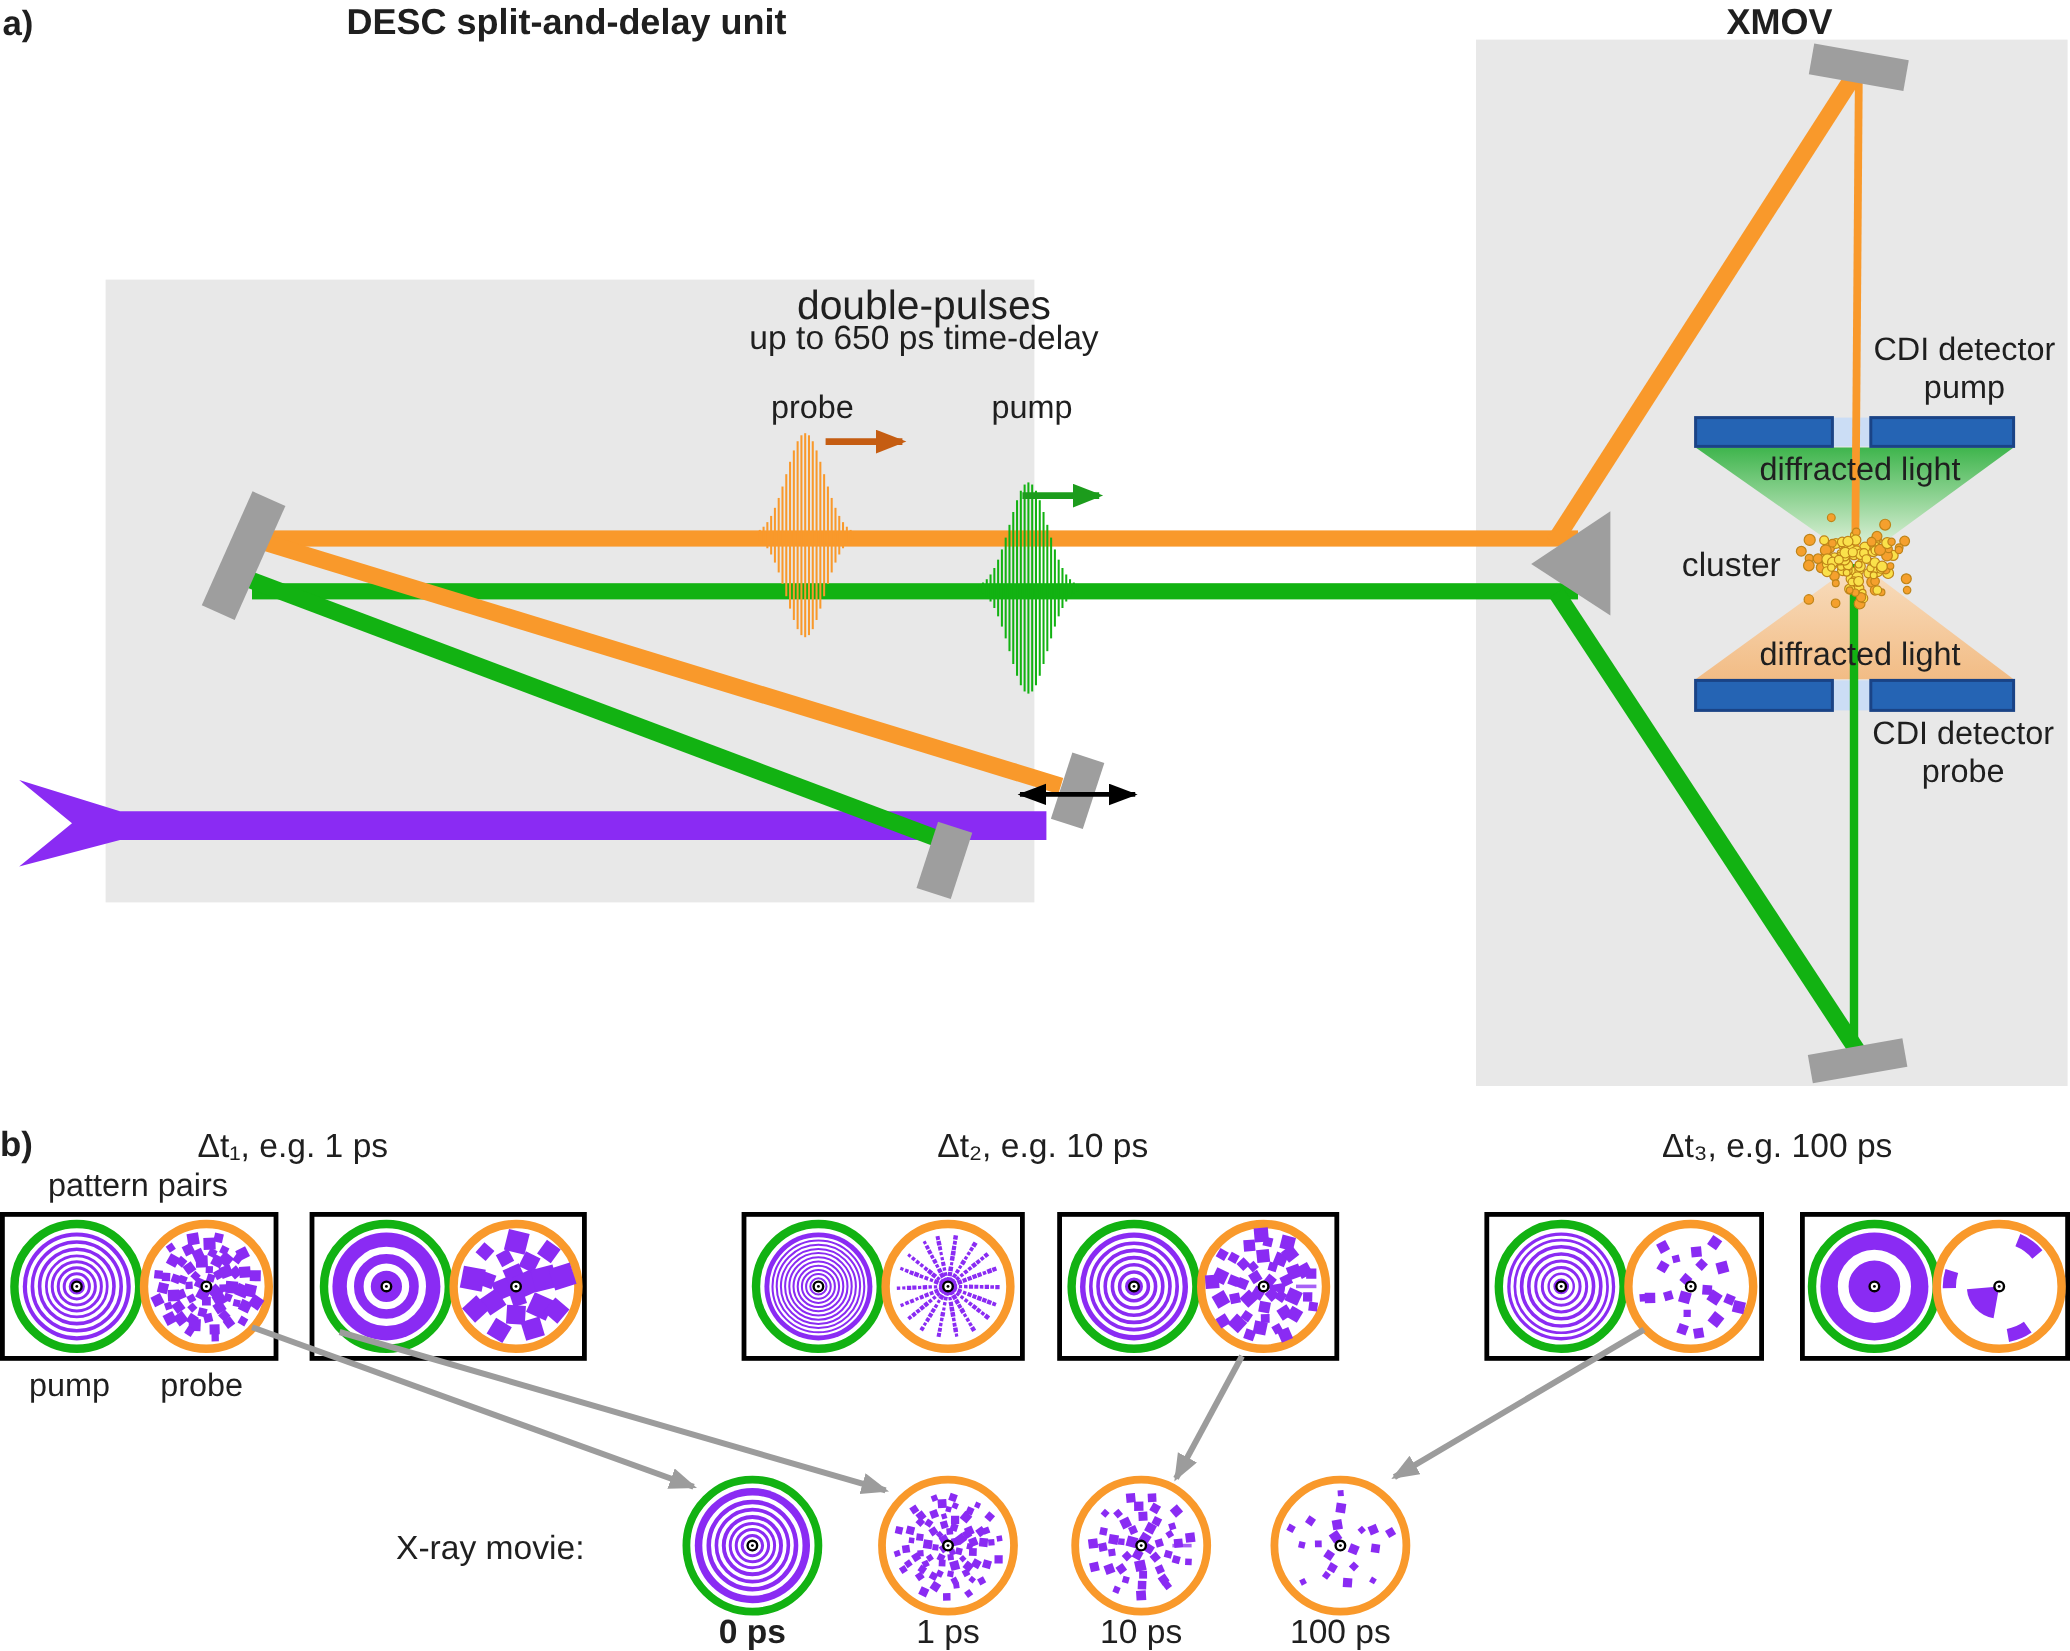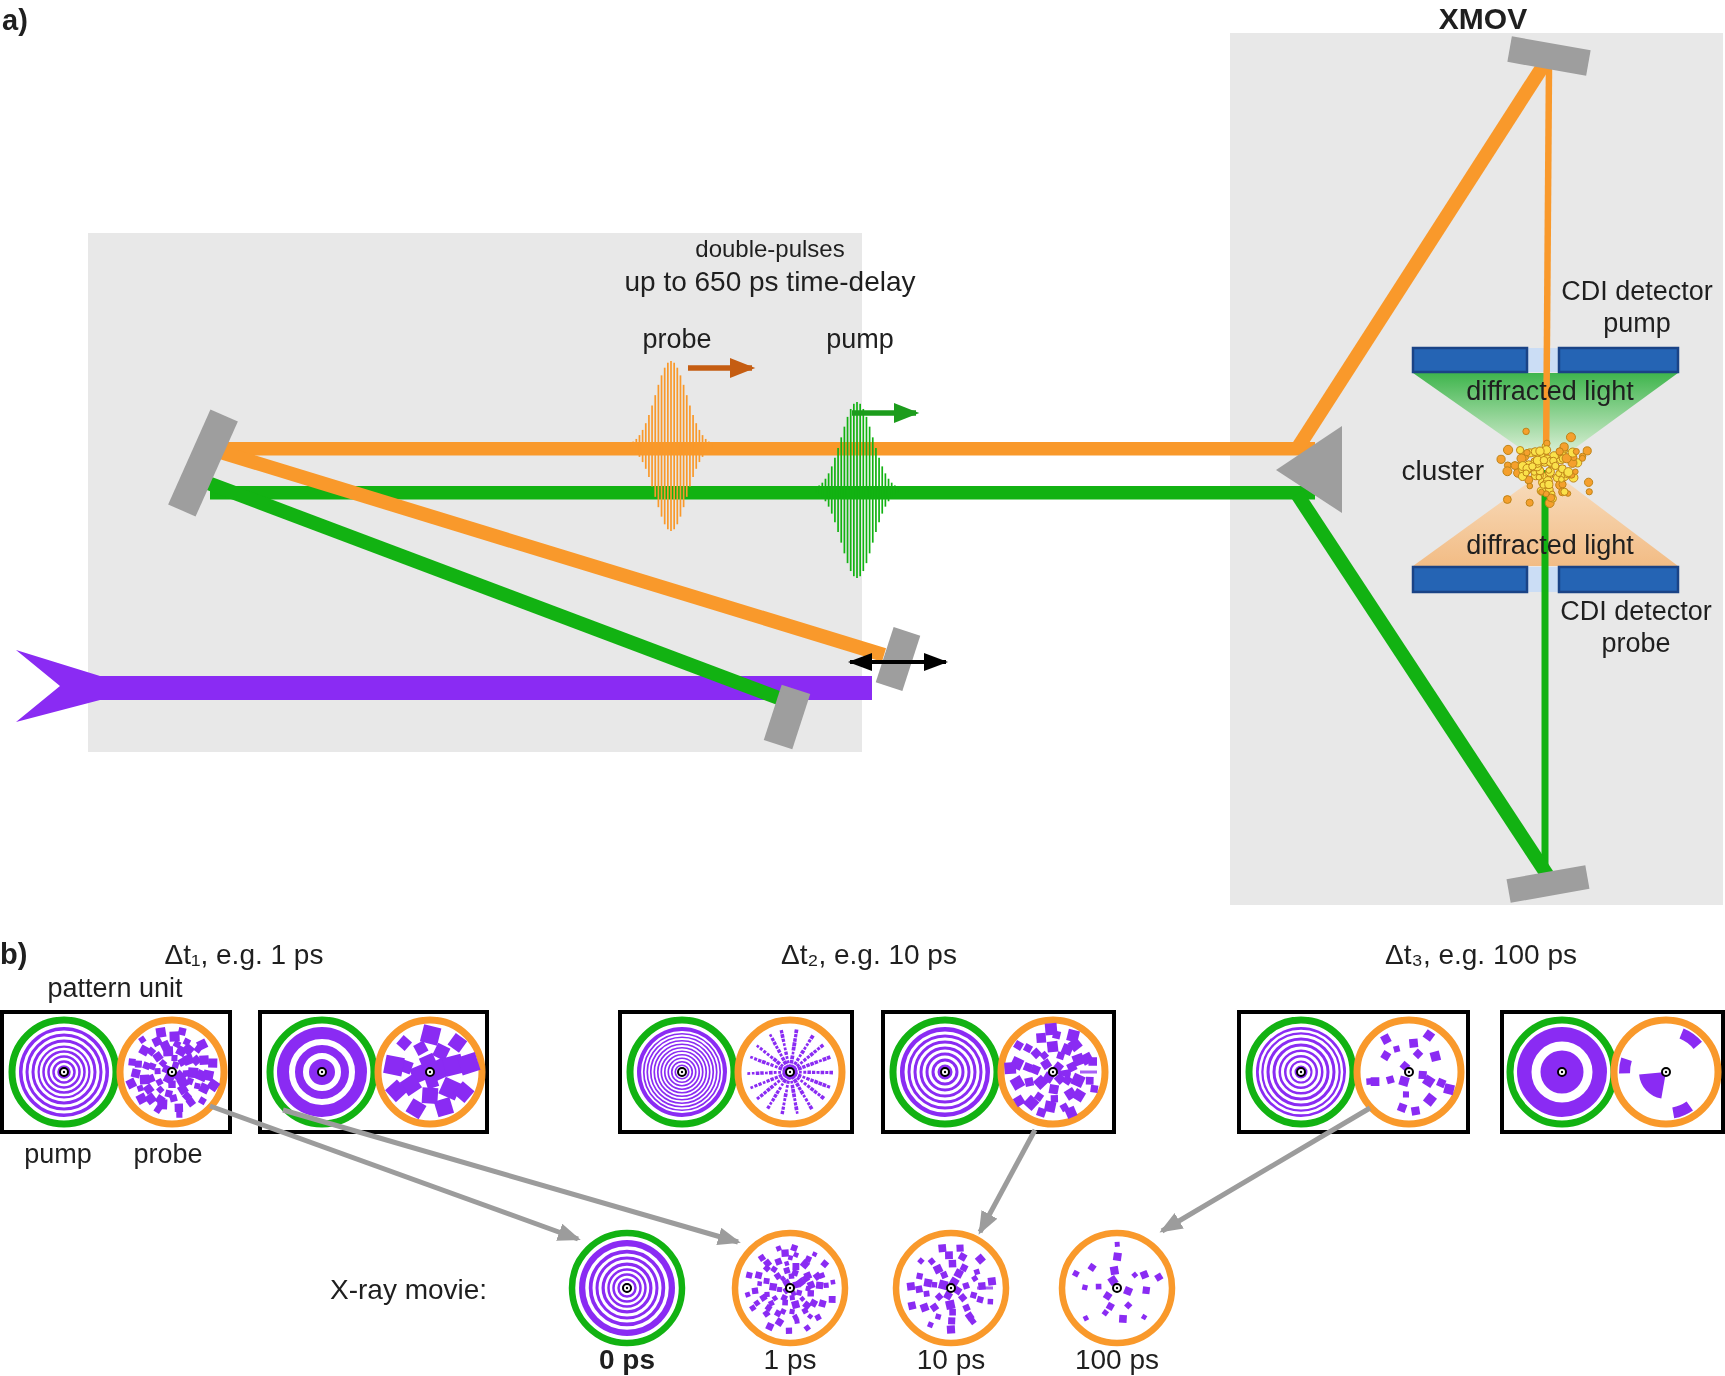--- a/index.html
+++ b/index.html
@@ -885,40 +885,41 @@
         </g>
       </g>
 
   <line class="grayArrow" x1="210" y1="1106" x2="578" y2="1239" marker-end="url(#mh-gray)"></line>
   <line class="grayArrow" x1="283" y1="1110" x2="738" y2="1242" marker-end="url(#mh-gray)"></line>
   <line class="grayArrow" x1="1035" y1="1130" x2="980" y2="1232" marker-end="url(#mh-gray)"></line>
   <line class="grayArrow" x1="1370" y1="1108" x2="1162" y2="1231" marker-end="url(#mh-gray)"></line>
 </svg>
 
 <div class="lbl ttl" style="left:2px;top:4px;font-size:29px;">a)</div>
+<div class="lbl ttl cx" style="left:472px;top:2px;">DESC split-and-delay unit</div>
 <div class="lbl ttl cx" style="left:1483px;top:2px;">XMOV</div>
 
-<div class="lbl cx" style="left:770px;top:236px;font-size:24px;">double-pulses</div>
+<div class="lbl cx" style="left:770px;top:236px;font-size:34px;">double-pulses</div>
 <div class="lbl cx" style="left:770px;top:266px;font-size:28px;">up to 650 ps time-delay</div>
 <div class="lbl cx" style="left:677px;top:324px;">probe</div>
 <div class="lbl cx" style="left:860px;top:324px;">pump</div>
 
 <div class="lbl cx" style="left:1637px;top:276px;">CDI detector</div>
 <div class="lbl cx" style="left:1637px;top:308px;">pump</div>
 <div class="lbl cx" style="left:1550px;top:376px;">diffracted light</div>
 <div class="lbl rx" style="left:1484px;top:455px;font-size:28px;">cluster</div>
 <div class="lbl cx" style="left:1550px;top:530px;">diffracted light</div>
 <div class="lbl cx" style="left:1636px;top:596px;">CDI detector</div>
 <div class="lbl cx" style="left:1636px;top:628px;">probe</div>
 
 <div class="lbl ttl" style="left:0px;top:938px;font-size:29px;">b)</div>
 <div class="lbl sub cx" style="left:244px;top:939px;">Δt₁, e.g. 1 ps</div>
 <div class="lbl sub cx" style="left:869px;top:939px;">Δt₂, e.g. 10 ps</div>
 <div class="lbl sub cx" style="left:1481px;top:939px;">Δt₃, e.g. 100 ps</div>
-<div class="lbl cx" style="left:115px;top:973px;">pattern unit</div>
+<div class="lbl cx" style="left:115px;top:973px;">pattern pairs</div>
 <div class="lbl cx" style="left:58px;top:1139px;">pump</div>
 <div class="lbl cx" style="left:168px;top:1139px;">probe</div>
 <div class="lbl" style="left:330px;top:1274px;font-size:28px;">X-ray movie:</div>
 <div class="lbl cx" style="left:627px;top:1344px;font-size:28px;font-weight:bold;">0 ps</div>
 <div class="lbl cx" style="left:790px;top:1344px;font-size:28px;">1 ps</div>
 <div class="lbl cx" style="left:951px;top:1344px;font-size:28px;">10 ps</div>
 <div class="lbl cx" style="left:1117px;top:1344px;font-size:28px;">100 ps</div>
 
 </div>
 

